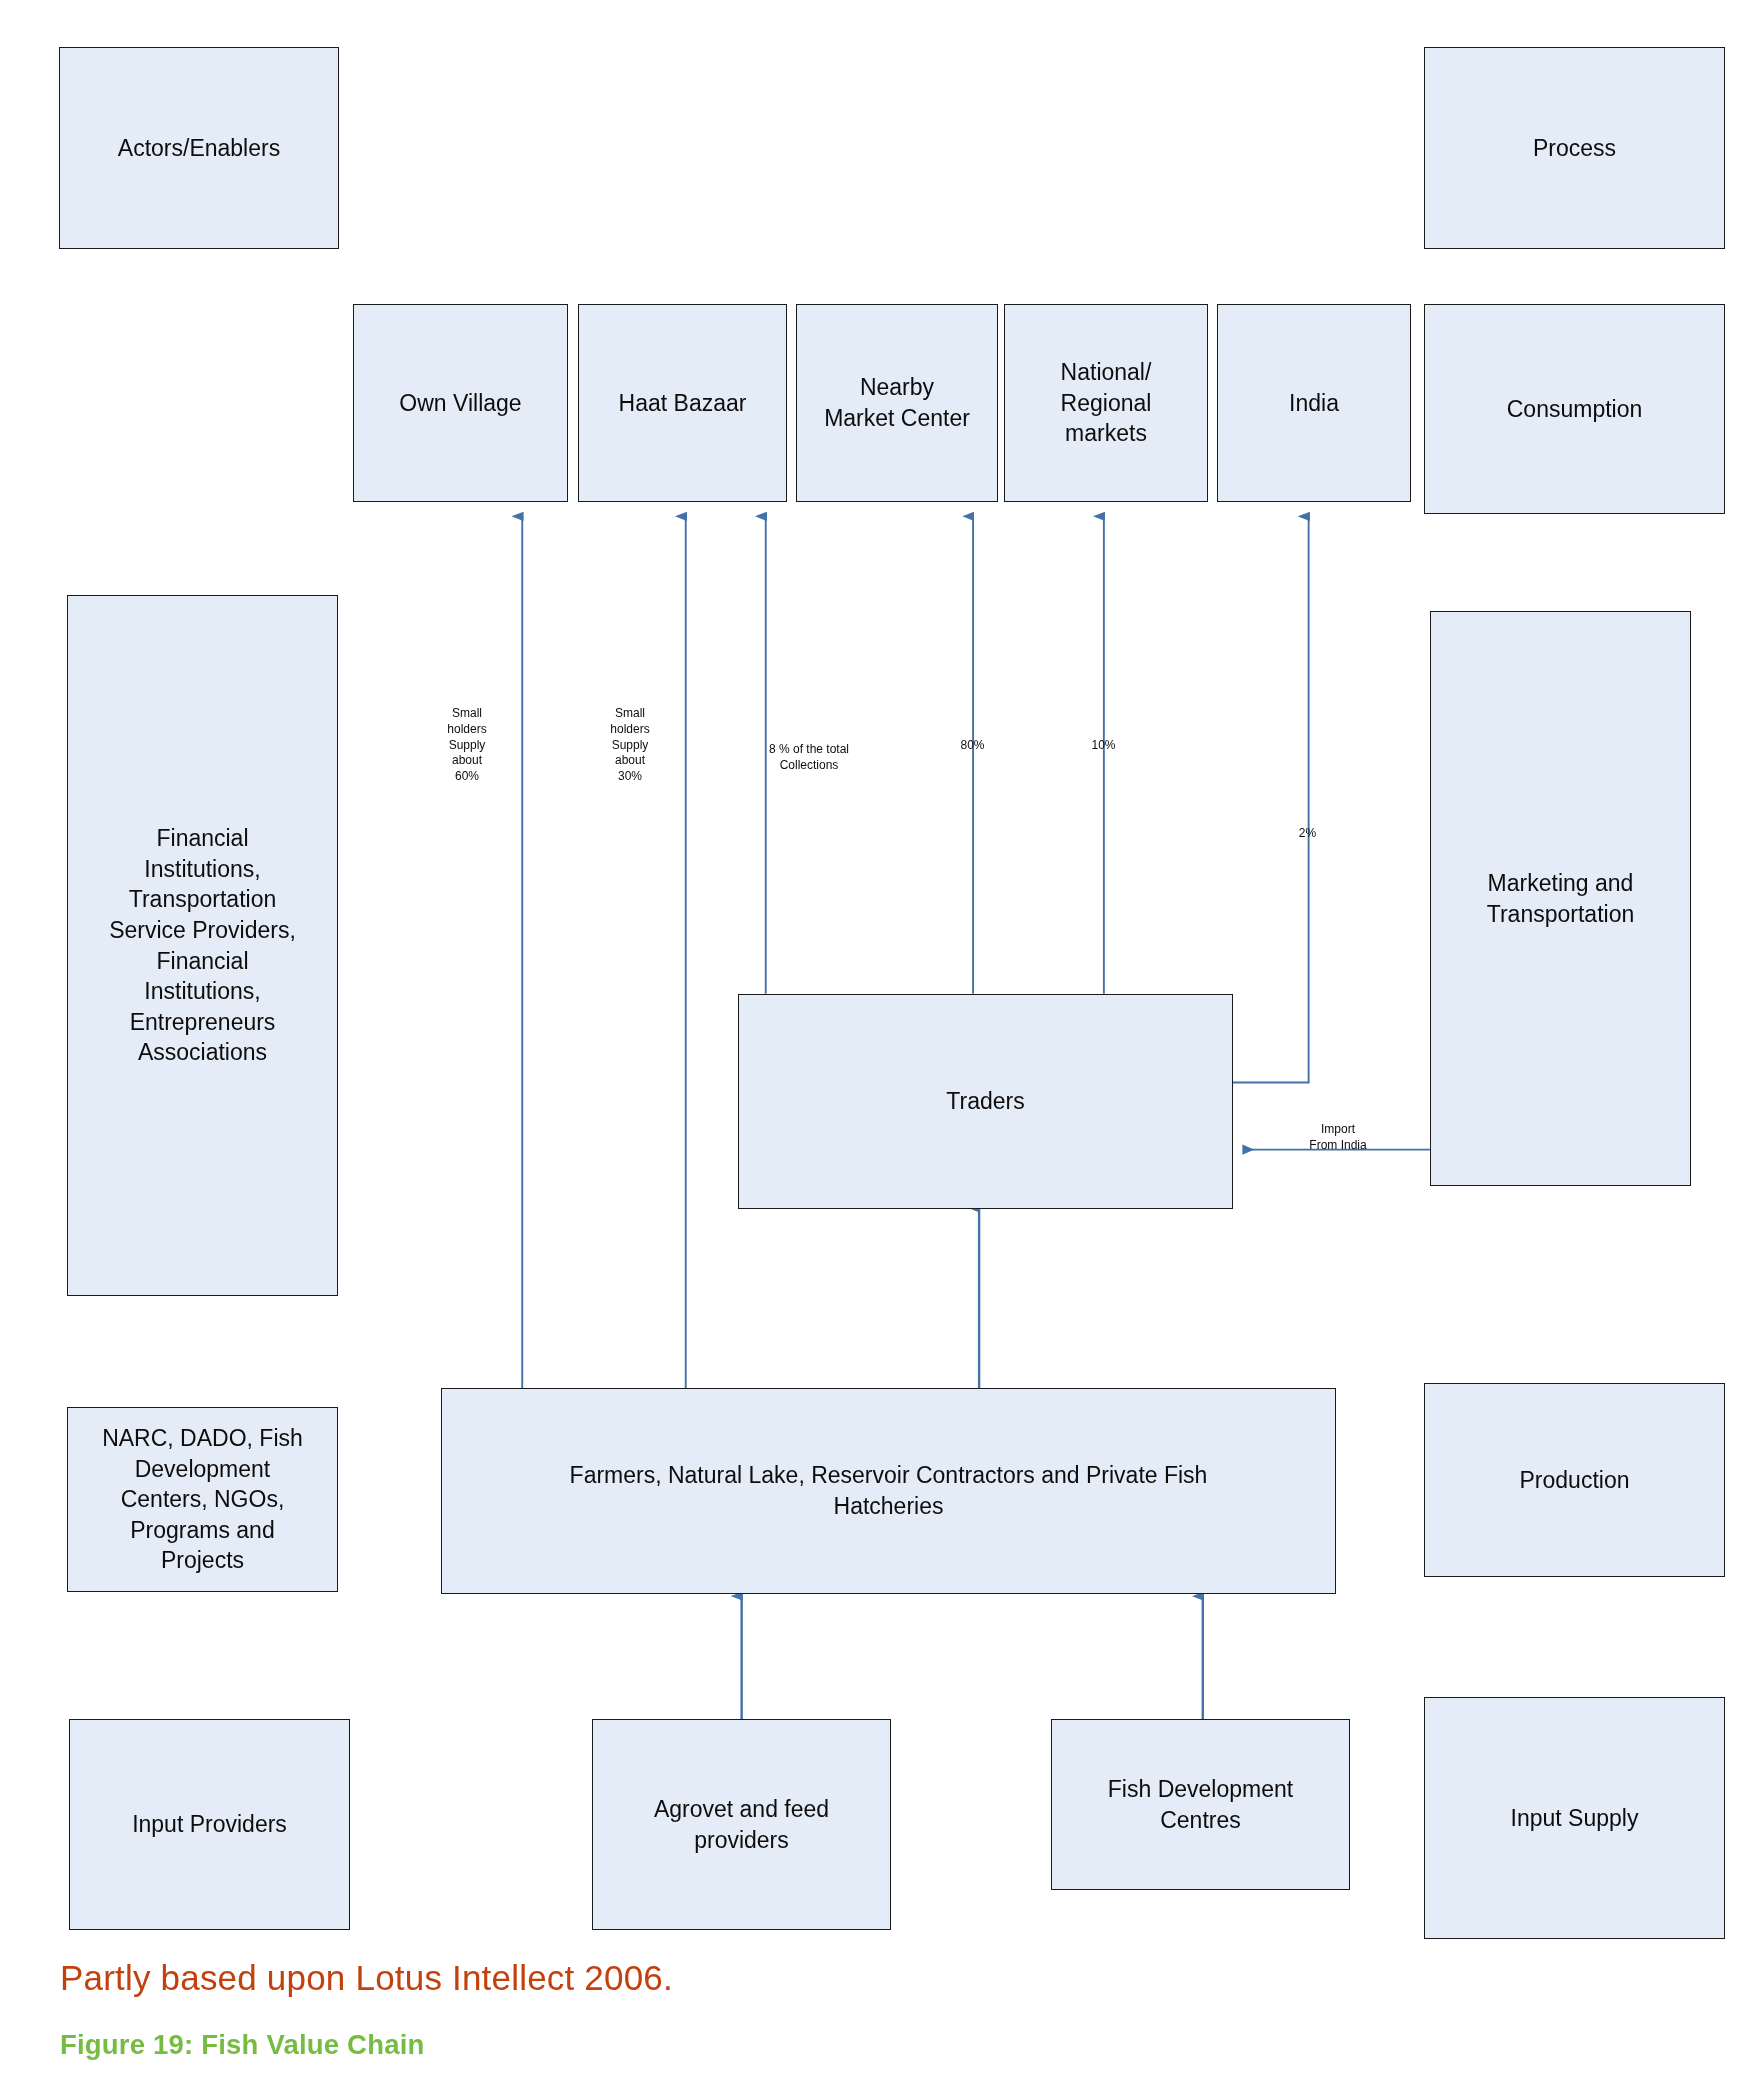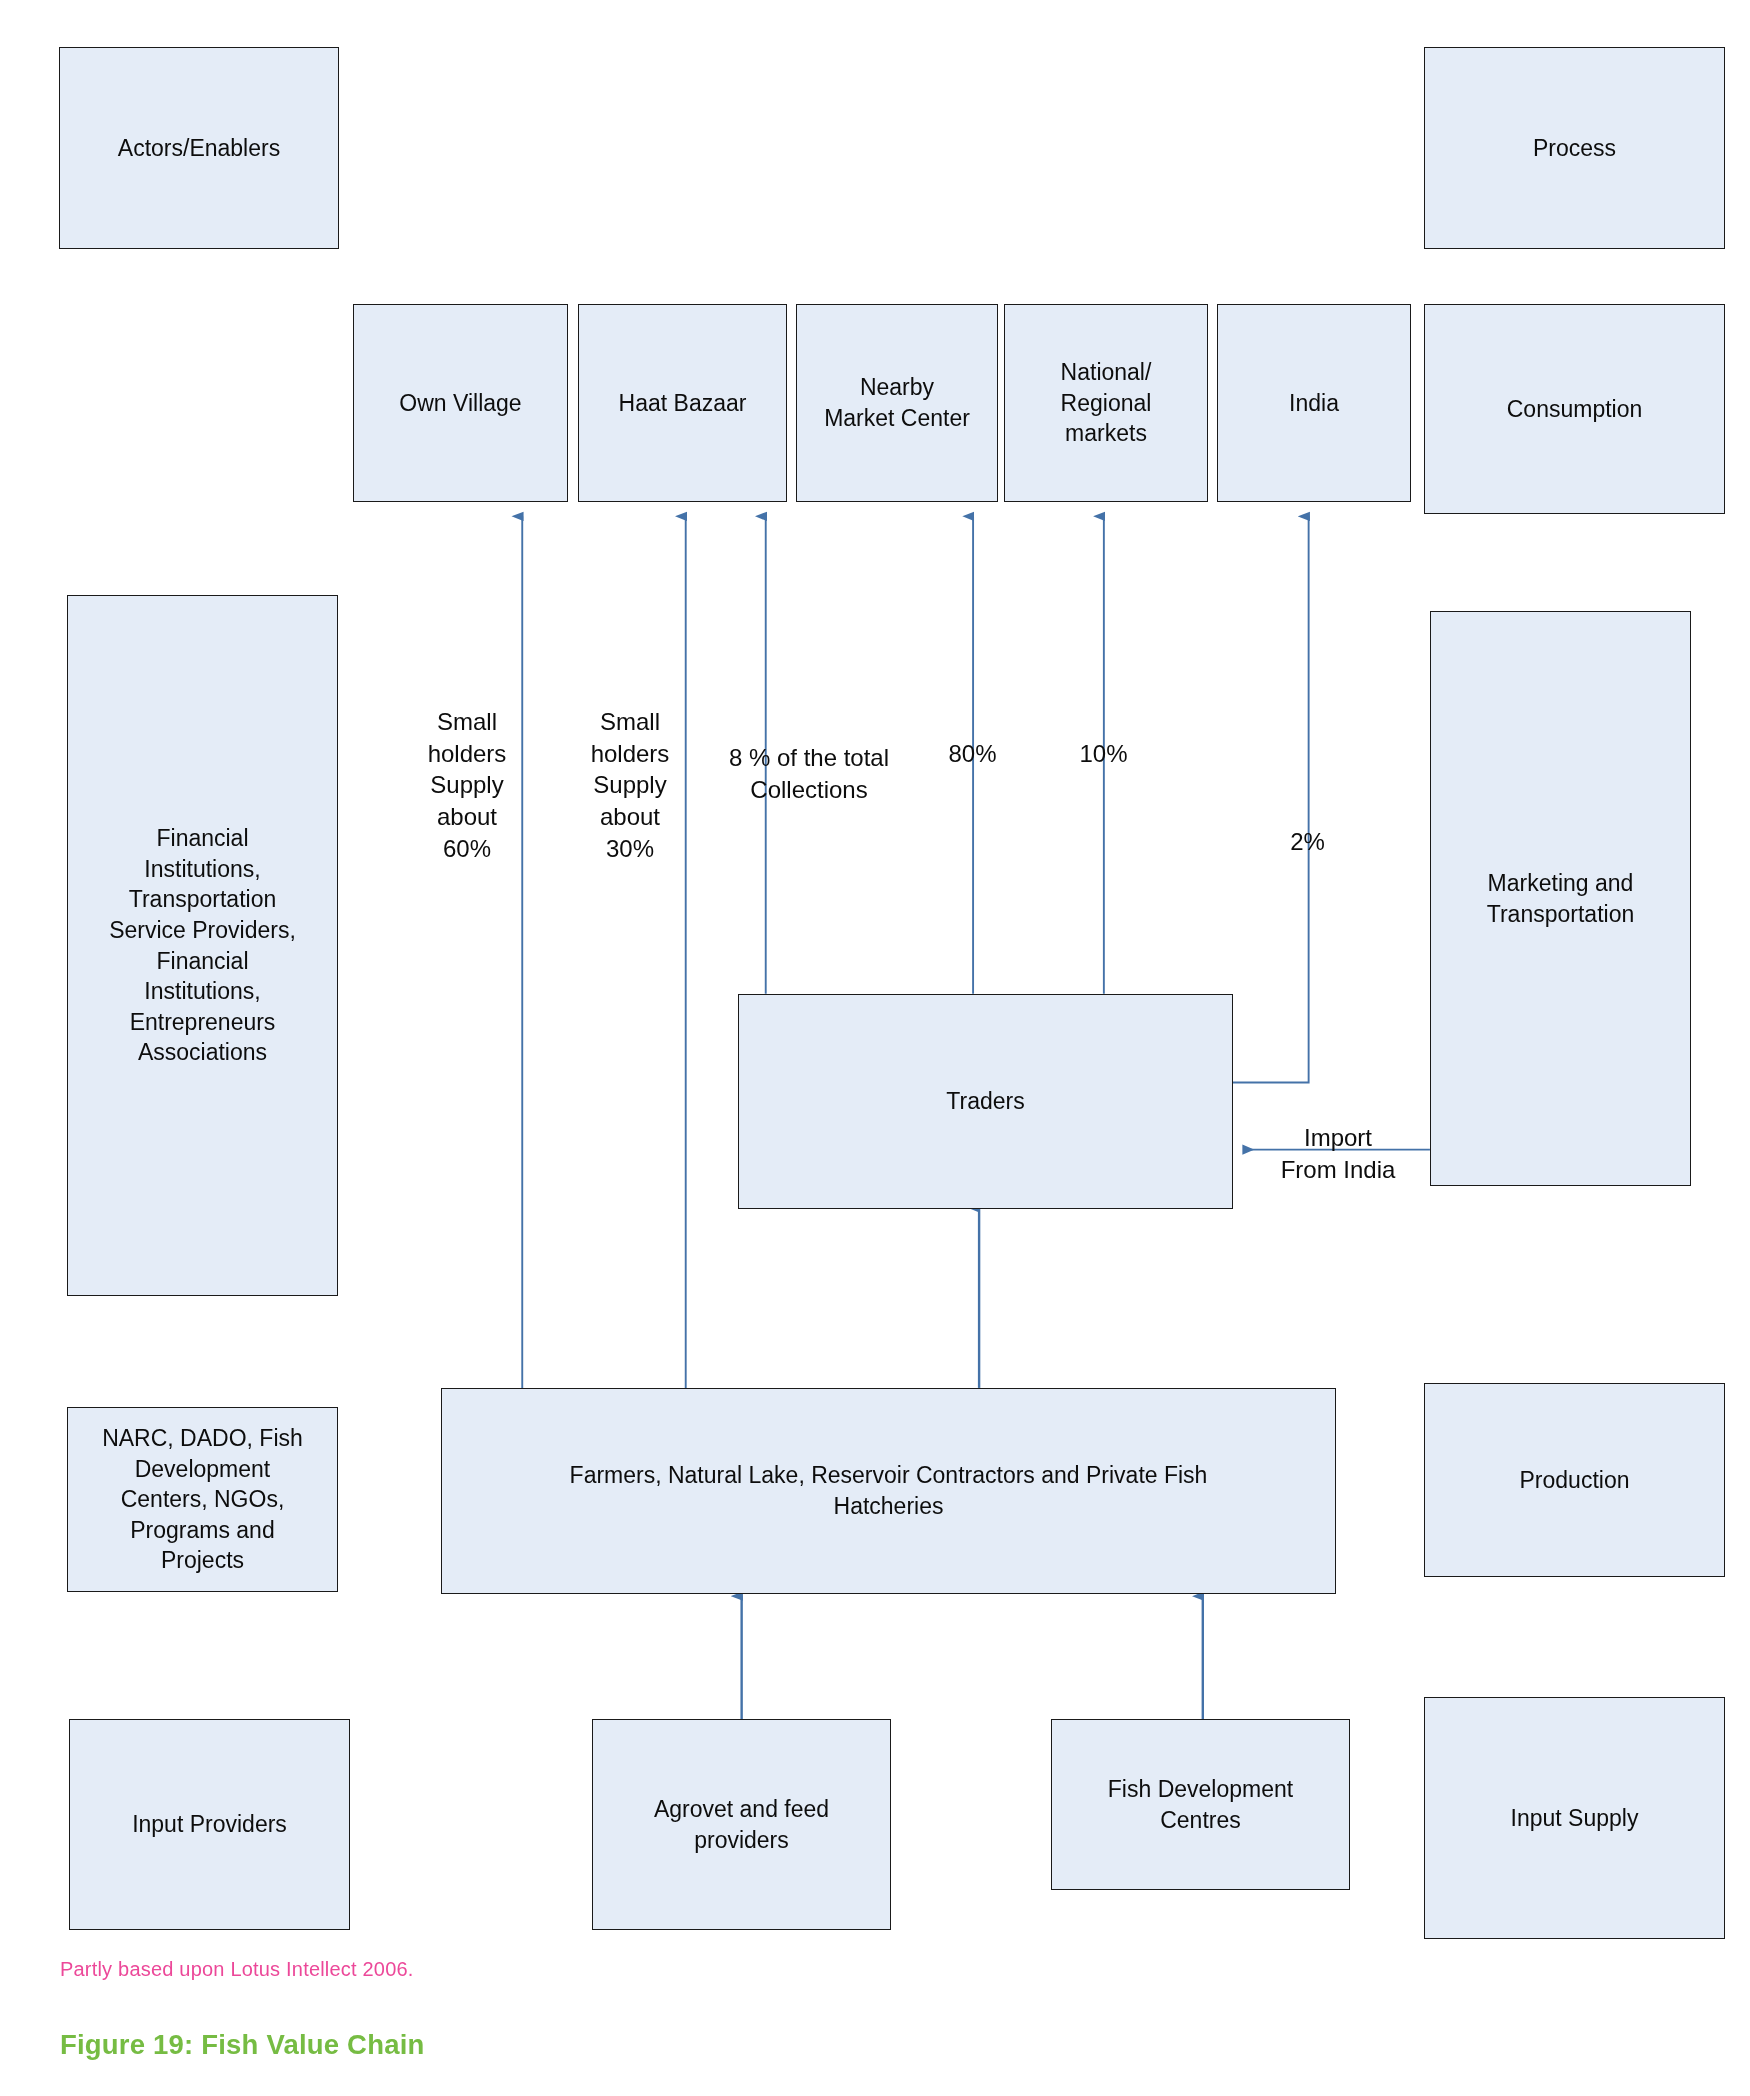--- a/index.html
+++ b/index.html
@@ -22,38 +22,38 @@
     text-align:center;
     color:#0d0d0d;
     font-size:23px;
     line-height:1.33;
     padding:3.4px 6.9px;
     white-space:pre-line;
   }
   .edge-label{
     position:absolute;
     color:#0d0d0d;
-    font-size:24px;
+    font-size:12px;
     line-height:1.32;
     text-align:center;
     white-space:pre-line;
   }
   #svg-layer{
     position:absolute;
     left:0;top:0;
     width:1750px;
     height:2097px;
     pointer-events:none;
   }
   .caption-note{
     position:absolute;
     left:60px;
     top:1958px;
-    font-size:20px;
-    color:#ec4899;
+    font-size:35px;
+    color:#c2410c;
     letter-spacing:0.2px;
   }
   .caption-figure{
     position:absolute;
     left:60px;
     top:2029px;
     font-size:27.5px;
     font-weight:bold;
     color:#76bc43;
     letter-spacing:0.2px;

